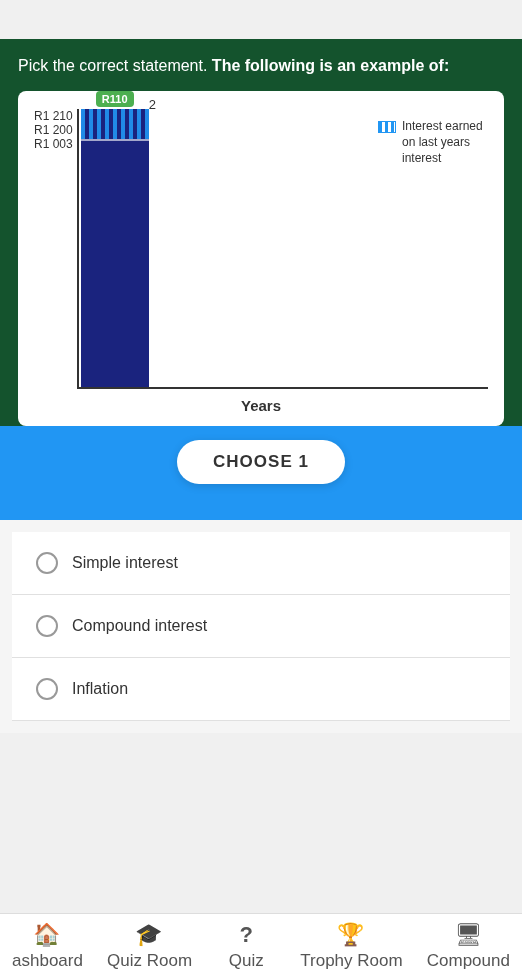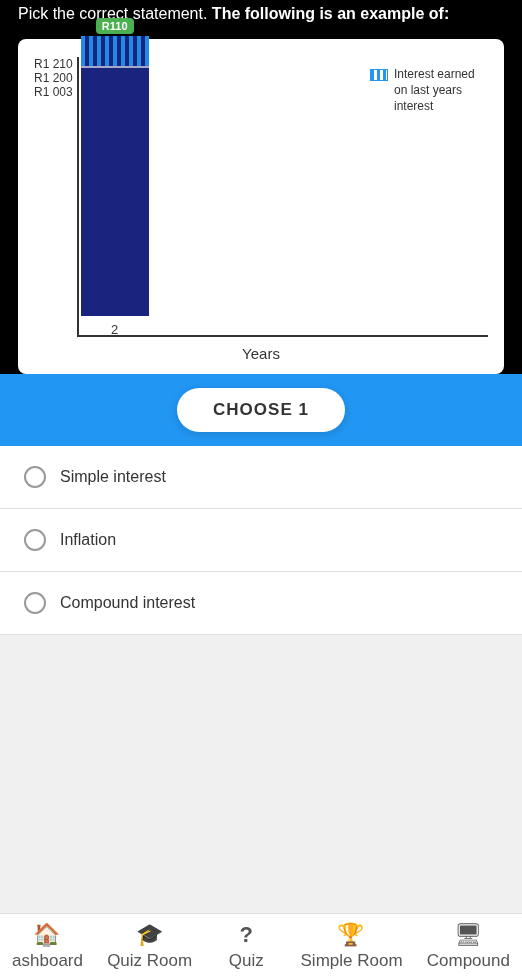--- a/index.html
+++ b/index.html
@@ -6,22 +6,23 @@
     body {
       width: 522px;
       min-height: 977px;
       font-family: 'Segoe UI', Arial, sans-serif;
       background: #f0f0f0;
       position: relative;
       overflow-x: hidden;
     }
 
     .top-section {
-      background: #000000;
-      padding: 3px 18px 0 18px;
+      background: #14532d;
+      padding: 16px 18px 0 18px;
+      margin-top: 39px;
     }
 
     .question-text {
       color: #fff;
       font-size: 16px;
       font-weight: 500;
       line-height: 1.4;
       margin-bottom: 14px;
     }
 
@@ -81,22 +82,22 @@
       position: absolute;
       left: -4px;
       bottom: 0;
       right: 0;
       height: 2px;
       background: #333;
     }
 
     .bar-group {
       display: flex;
-      flex-direction: column;
-      align-items: center;
+      flex-direction: row;
+      align-items: flex-start;
       position: relative;
     }
 
     .bar-wrapper {
       display: flex;
       flex-direction: column;
       align-items: center;
     }
 
     .bar-top-label {
@@ -118,21 +119,21 @@
 
     .bar-x-label {
       font-size: 13px;
       color: #333;
       margin-top: 6px;
       text-align: center;
     }
 
     .legend {
       position: absolute;
-      right: 8px;
+      right: 0;
       top: 10px;
       font-size: 12px;
       color: #333;
       display: flex;
       align-items: flex-start;
       gap: 6px;
       max-width: 110px;
       line-height: 1.3;
     }
 
@@ -147,49 +148,49 @@
         #2196F3 3px,
         transparent 3px,
         transparent 6px
       );
       border: 1px solid #2196F3;
     }
 
     .x-axis-title {
       text-align: center;
       font-size: 15px;
-      font-weight: 400;
+      font-weight: 700;
       color: #333;
       margin-top: 8px;
     }
 
     .choose-btn-wrapper {
       background: #2196F3;
-      padding: 0 0 14px 0;
+      padding: 0 0 36px 0;
       display: flex;
       justify-content: center;
       padding-top: 14px;
     }
 
     .choose-btn {
       background: #fff;
       color: #333;
       border: none;
       border-radius: 24px;
       padding: 12px 36px;
       font-size: 17px;
       font-weight: 700;
       letter-spacing: 1px;
       cursor: pointer;
       box-shadow: 0 2px 8px rgba(0,0,0,0.15);
     }
 
     .options-section {
       background: #f5f5f5;
-      padding: 0;
+      padding: 12px;
     }
 
     .option-item {
       display: flex;
       align-items: center;
       padding: 20px 24px;
       background: #fff;
       border-bottom: 1px solid #e0e0e0;
       cursor: pointer;
     }
@@ -318,26 +319,26 @@
 
 <div class="options-section">
 
   <div class="option-item">
     <div class="radio-circle"></div>
     <span class="option-label">Simple interest</span>
   </div>
 
   <div class="option-item">
     <div class="radio-circle"></div>
-    <span class="option-label">Inflation</span>
+    <span class="option-label">Compound interest</span>
   </div>
 
   <div class="option-item">
     <div class="radio-circle"></div>
-    <span class="option-label">Compound interest</span>
+    <span class="option-label">Inflation</span>
   </div>
 
 </div>
 
 <div class="spacer"></div>
 
 <div class="bottom-nav">
 
   <div class="nav-item">
     <span class="nav-icon">🏠</span>
@@ -349,21 +350,21 @@
     <span class="nav-label">Quiz Room</span>
   </div>
 
   <div class="nav-item">
     <span class="nav-icon" style="font-size:22px; font-weight:700; color:#555;">?</span>
     <span class="nav-label">Quiz</span>
   </div>
 
   <div class="nav-item">
     <span class="nav-icon">🏆</span>
-    <span class="nav-label">Simple Room</span>
+    <span class="nav-label">Trophy Room</span>
   </div>
 
   <div class="nav-item">
     <span class="nav-icon">🖥</span>
     <span class="nav-label">Compound</span>
   </div>
 
 </div>
 
 </body></html>

